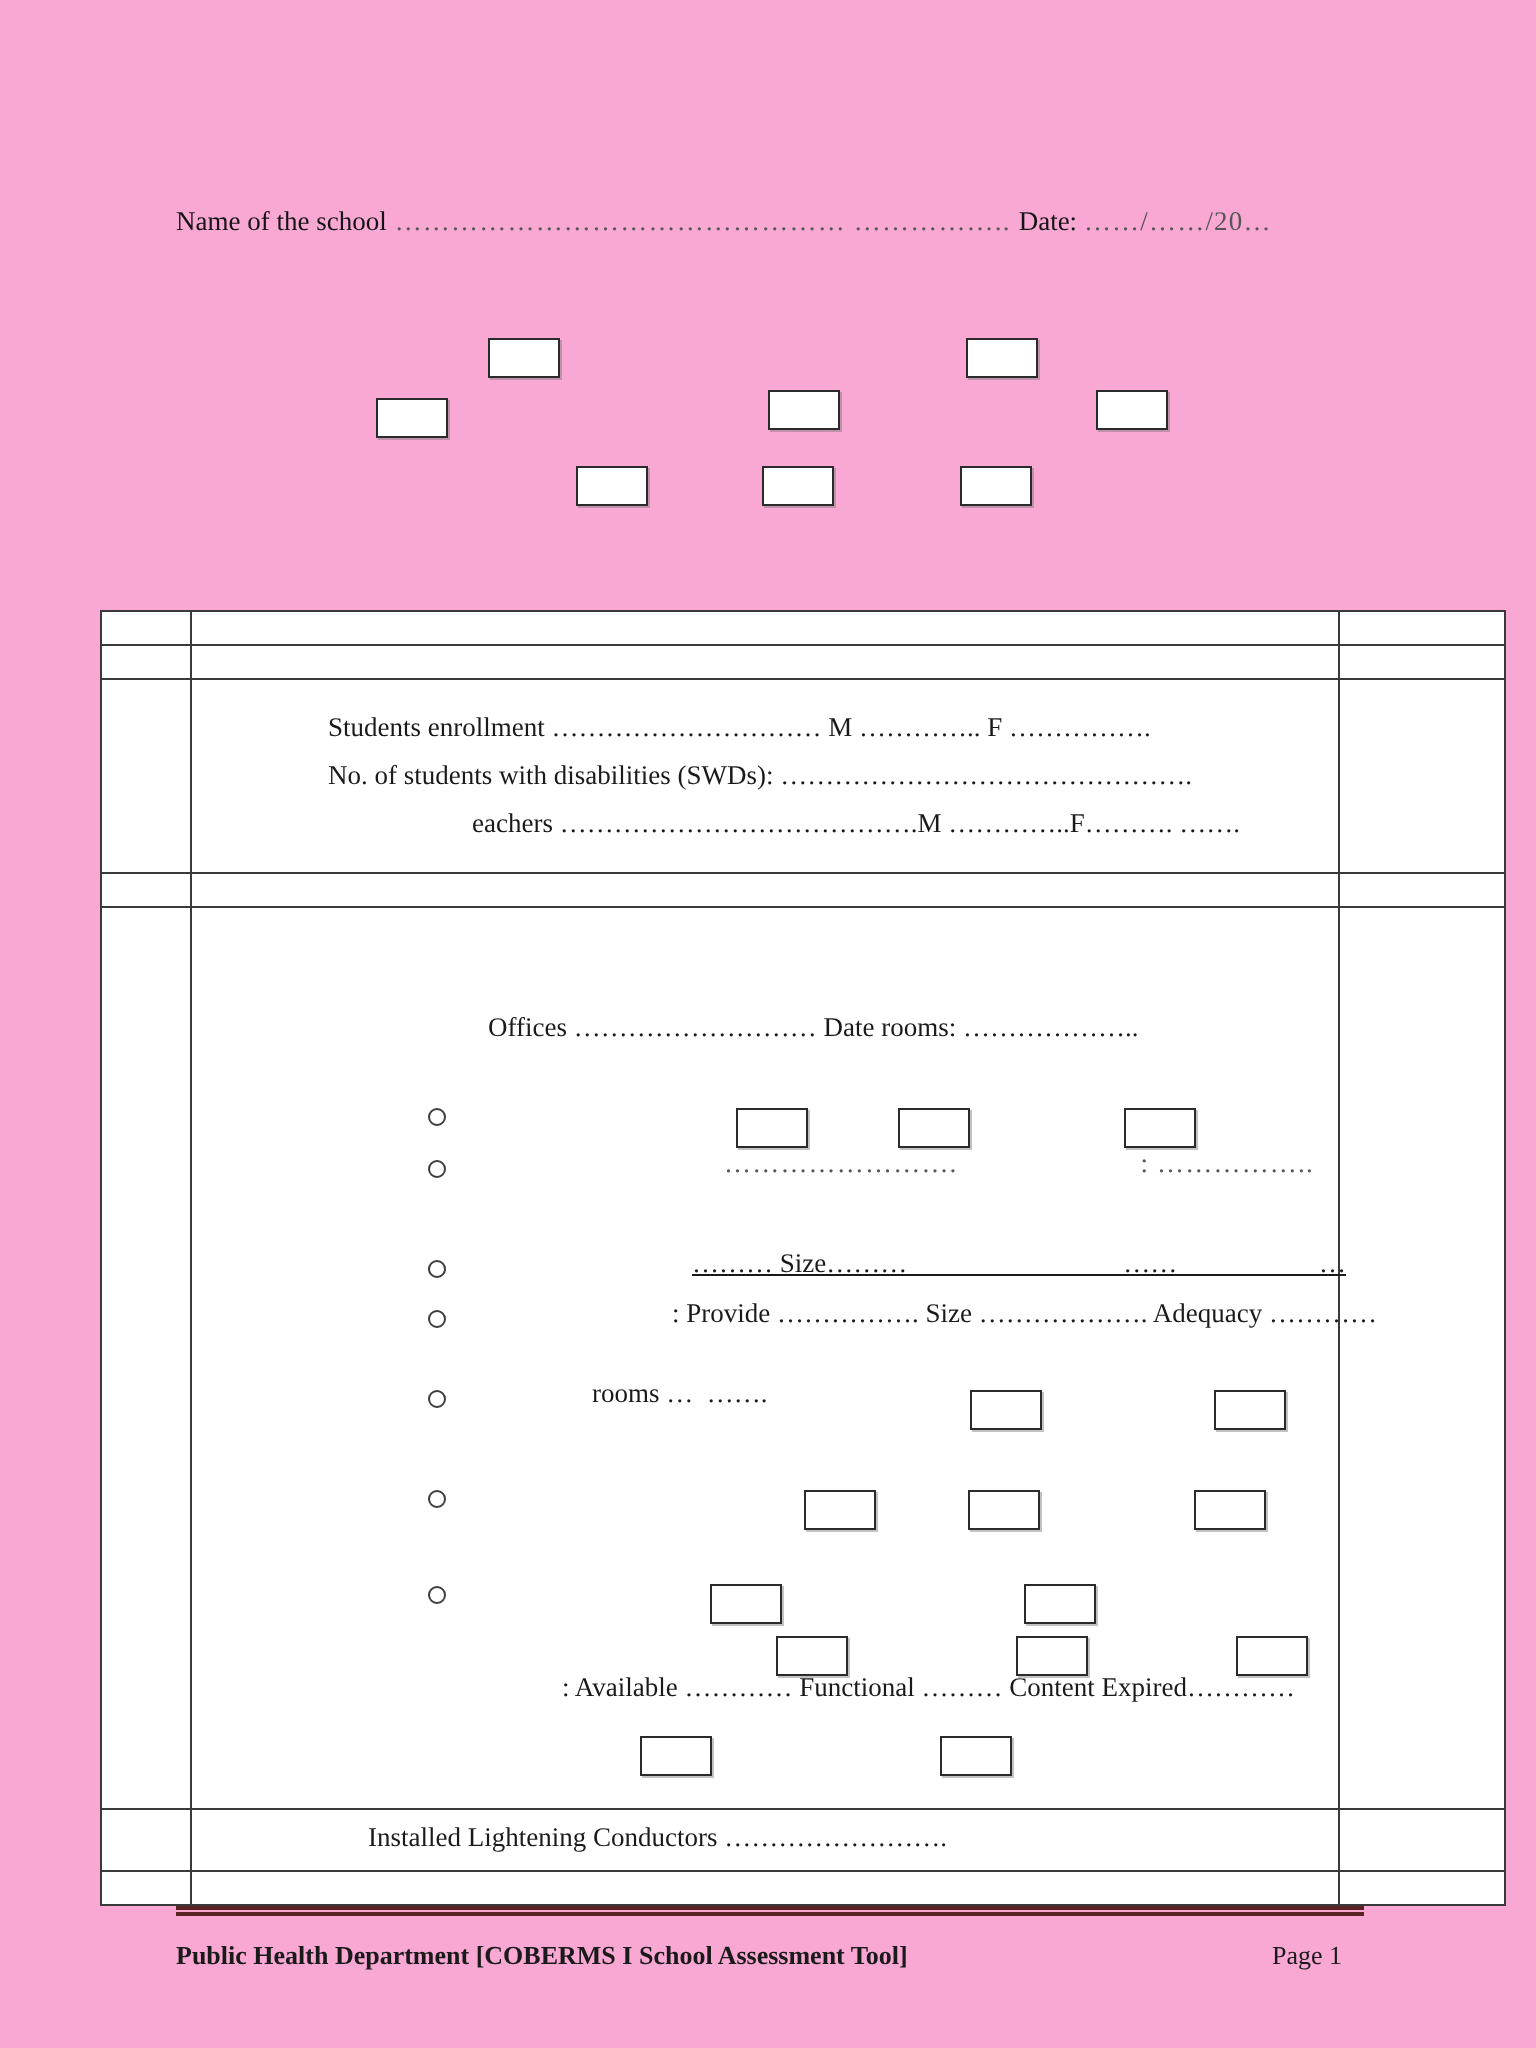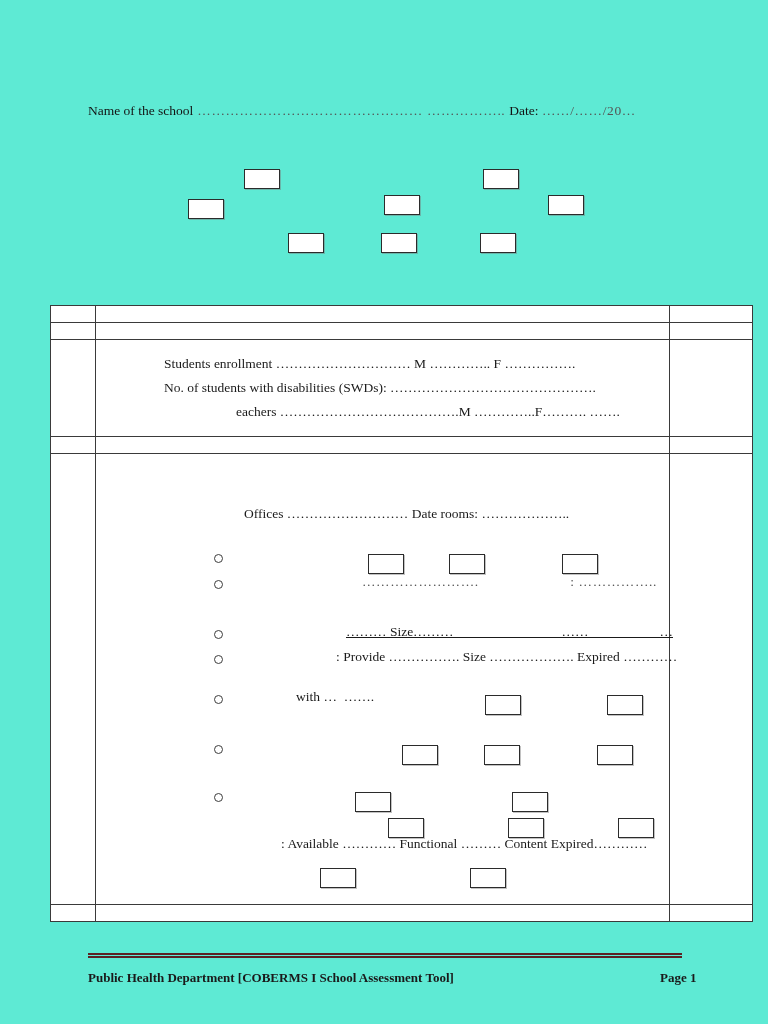--- a/index.html
+++ b/index.html
@@ -12,21 +12,21 @@
     height: 1024px;
     position: relative;
     font-family: "Liberation Serif", "DejaVu Serif", serif;
     color: #1a1a1a;
     overflow: hidden;
   }
 
   .page {
     position: absolute;
     inset: 0;
-    background: #5eead4;
+    background: #f9a8d4;
   }
 
   
   .ln {
     position: absolute;
     font-size: 13.5px;
     line-height: 1.25;
     white-space: pre;
     color: #141414;
   }
@@ -118,24 +118,24 @@
   #footer-left {
     position: absolute;
     left: 88px;
     top: 970px;
     font-size: 13px;
     font-weight: bold;
     white-space: pre;
   }
   #footer-right {
     position: absolute;
-    left: 660px;
+    left: 636px;
     top: 970px;
     font-size: 13px;
-    font-weight: bold;
+    font-weight: normal;
     white-space: pre;
   }
 </style>
 </head>
 <body>
 
 <div class="page">
 
   <div class="ln" id="header-line"><span>Name of the school</span><span class="dots"> ………………………………………… …………….. </span><span>Date: </span><span class="dots">……/……/20…</span></div>
 
@@ -192,30 +192,39 @@
             <div class="bullet" style="top:176px;"></div>
             <div class="bullet" style="top:201px;"></div>
             <div class="bullet" style="top:241px;"></div>
             <div class="bullet" style="top:291px;"></div>
             <div class="bullet" style="top:339px;"></div>
 
             <div class="enr dots" style="left:266px; top:120px;">…………………….                       : ……………..</div>
 
             <div class="enr" style="left:250px; top:170px;text-decoration:underline;">……… Size………                                ……                     …</div>
 
-            <div class="enr" style="left:240px; top:195px;">: Provide ……………. Size ………………. Expired …………</div>
-
-            <div class="enr" style="left:200px; top:235px;">with …  …….</div>
+            <div class="enr" style="left:240px; top:195px;">: Provide ……………. Size ………………. Adequacy …………</div>
+
+            <div class="enr" style="left:200px; top:235px;">rooms …  …….</div>
 
             <div class="enr" style="left:185px; top:382px;text-align:center;">: Available ………… Functional ……… Content Expired…………</div>
           </div>
         </td>
         <td class="c-rem"></td>
       </tr>
 
+      <tr class="r-foot">
+        <td class="c-num"></td>
+        <td class="c-body">
+          <div class="cellwrap">
+            <div class="enr" style="left:88px; top:6px;">Installed Lightening Conductors …………………….</div>
+          </div>
+        </td>
+        <td class="c-rem"></td>
+      </tr>
 
       <tr class="r-thin">
         <td class="c-num"></td>
         <td class="c-body"></td>
         <td class="c-rem"></td>
       </tr>
     </tbody>
   </table>
 
   <div class="fbox" style="left:368px; top:554px;"></div>

